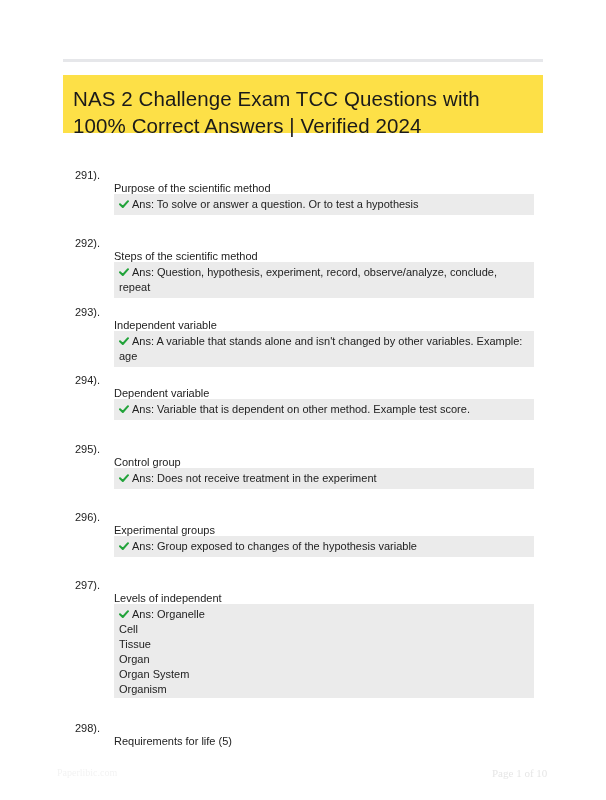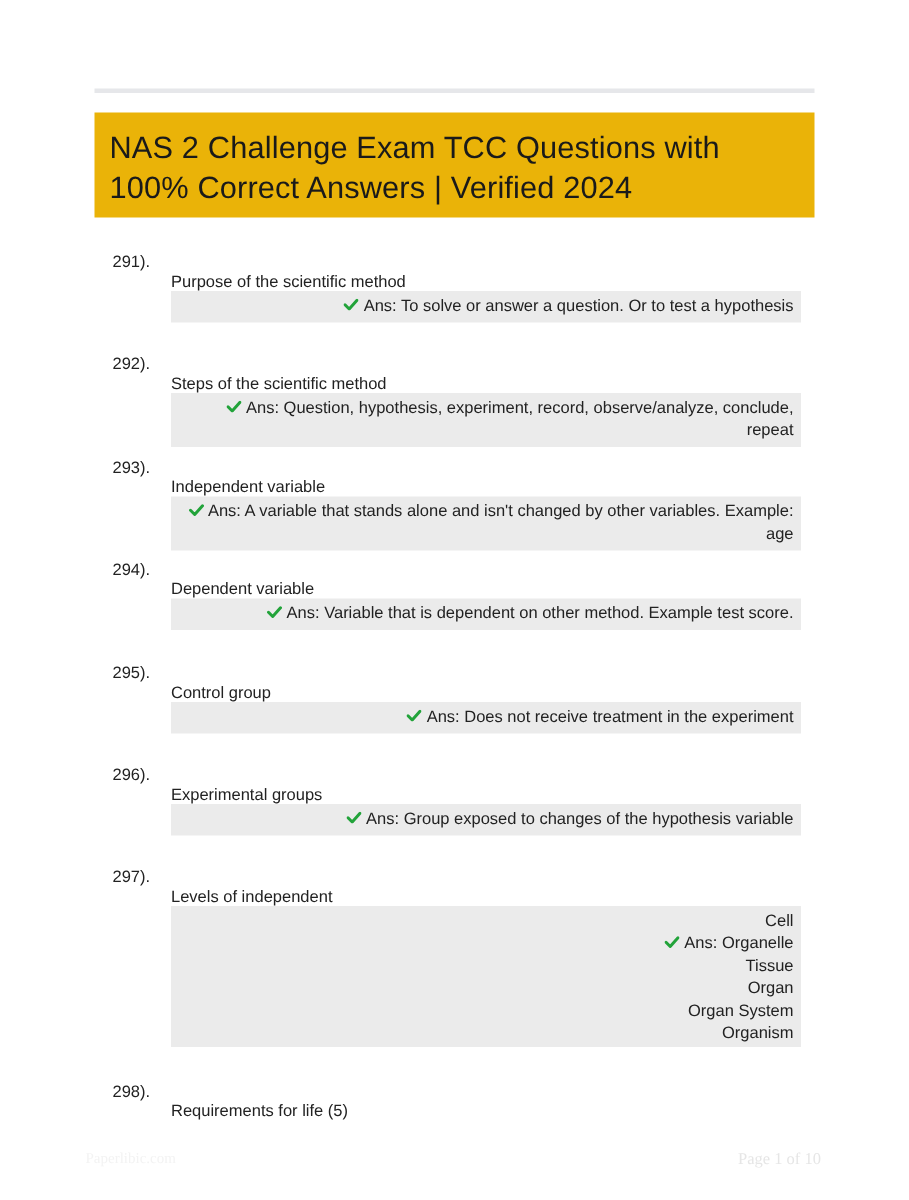--- a/index.html
+++ b/index.html
@@ -4,22 +4,22 @@
   <style>
     * { box-sizing: border-box; margin: 0; padding: 0; }
     html, body { width: 606px; height: 800px; background: #ffffff; overflow: hidden; }
     body { font-family: "Liberation Sans", "DejaVu Sans", sans-serif; color: #222; position: relative; }
 
     .top-rule {
       position: absolute; left: 63px; top: 59px; width: 480px; height: 3px;
       background: #e6e7ea;
     }
     .title-box {
-      position: absolute; left: 63px; top: 75px; width: 480px; height: 70px;
-      background: #eab308; padding: 10px 10px 16px 10px;
+      position: absolute; left: 63px; top: 75px; width: 480px; height: 58px;
+      background: #fde047; padding: 10px 10px 16px 10px;
     }
     .title-box h1 {
       font-weight: normal; font-size: 20.5px; line-height: 27px; color: #1a1a1a;
       letter-spacing: 0.1px;
     }
 
     .qa-list { position: absolute; left: 0; top: 0; width: 606px; }
     .qa { position: absolute; left: 0; width: 606px; }
     .qnum {
       position: absolute; left: 75px; top: 0; font-size: 11px; color: #222;
@@ -28,21 +28,21 @@
       position: absolute; left: 114px; top: 13px; font-size: 11px; color: #222;
     }
     .ans {
       position: absolute; left: 114px; width: 420px; background: #ebebeb;
       font-size: 11px; color: #222; padding: 3px 5px; line-height: 15px;
     }
     .check {
       display: inline-block; width: 10px; height: 8px; margin-right: 3px;
       vertical-align: 0px;
     }
-    .ans-line { display: block; text-align: right; }
+    .ans-line { display: block; }
 
     .footer-left {
       position: absolute; left: 57px; top: 767px; font-size: 10px; color: #f3f3f3;
       font-family: "Liberation Serif", serif;
     }
     .footer-right {
       position: absolute; left: 492px; top: 767px; font-size: 11px; color: #e6e6e6;
       font-family: "Liberation Serif", serif;
     }
   </style>
@@ -114,24 +114,24 @@
       <span class="ans-line"><svg class="check" viewBox="0 0 10 8">
             <path d="M1 4.2 L3.8 7 L9 1.2" stroke="#22a33a" stroke-width="2" fill="none" stroke-linecap="round" stroke-linejoin="round"></path>
           </svg><span>Ans: Group exposed to changes of the hypothesis variable</span></span>
     </div>
   </div>
 
   <div class="qa" style="top:579px">
     <span class="qnum">297).</span>
     <span class="qtext">Levels of independent</span>
     <div class="ans" style="top:25px; height:94px;">
-      <span class="ans-line">Cell</span>
       <span class="ans-line"><svg class="check" viewBox="0 0 10 8">
             <path d="M1 4.2 L3.8 7 L9 1.2" stroke="#22a33a" stroke-width="2" fill="none" stroke-linecap="round" stroke-linejoin="round"></path>
           </svg><span>Ans: Organelle</span></span>
+      <span class="ans-line">Cell</span>
       <span class="ans-line">Tissue</span>
       <span class="ans-line">Organ</span>
       <span class="ans-line">Organ System</span>
       <span class="ans-line">Organism</span>
     </div>
   </div>
 
   <div class="qa" style="top:722px">
     <span class="qnum">298).</span>
     <span class="qtext">Requirements for life (5)</span>

